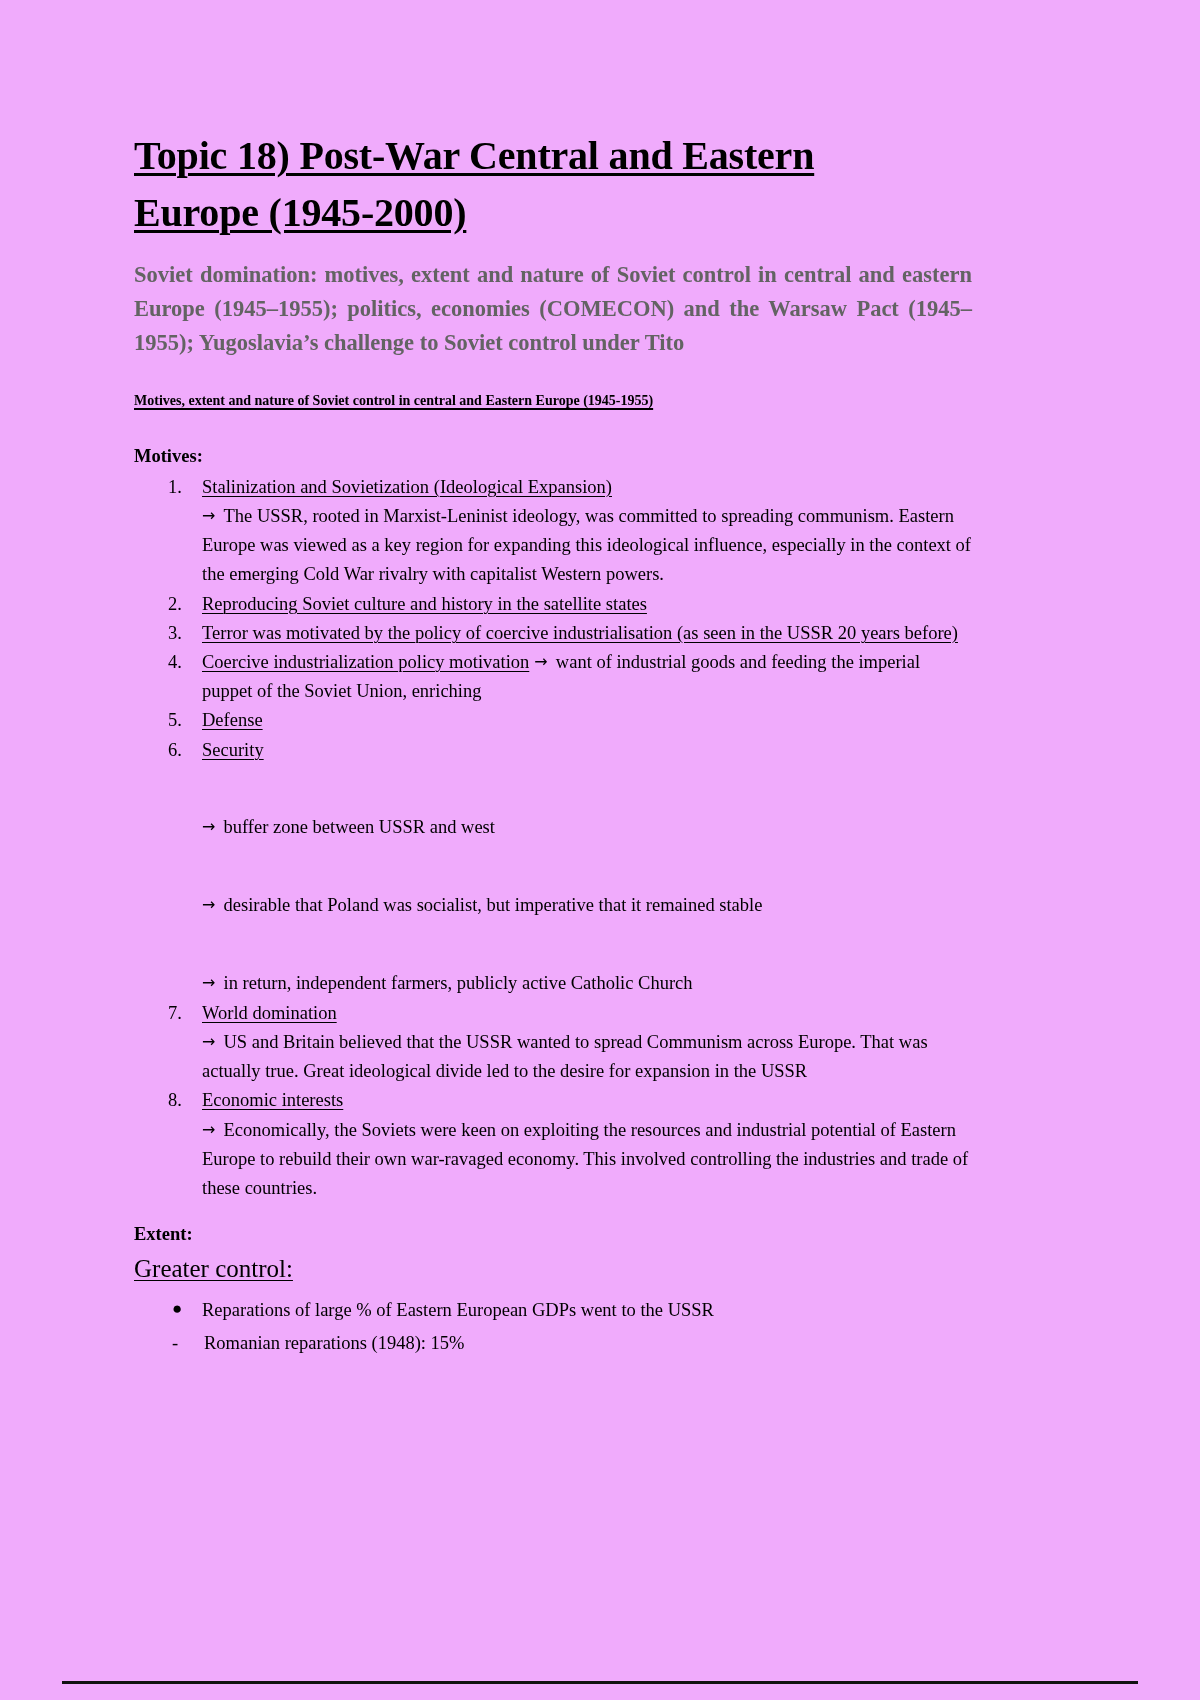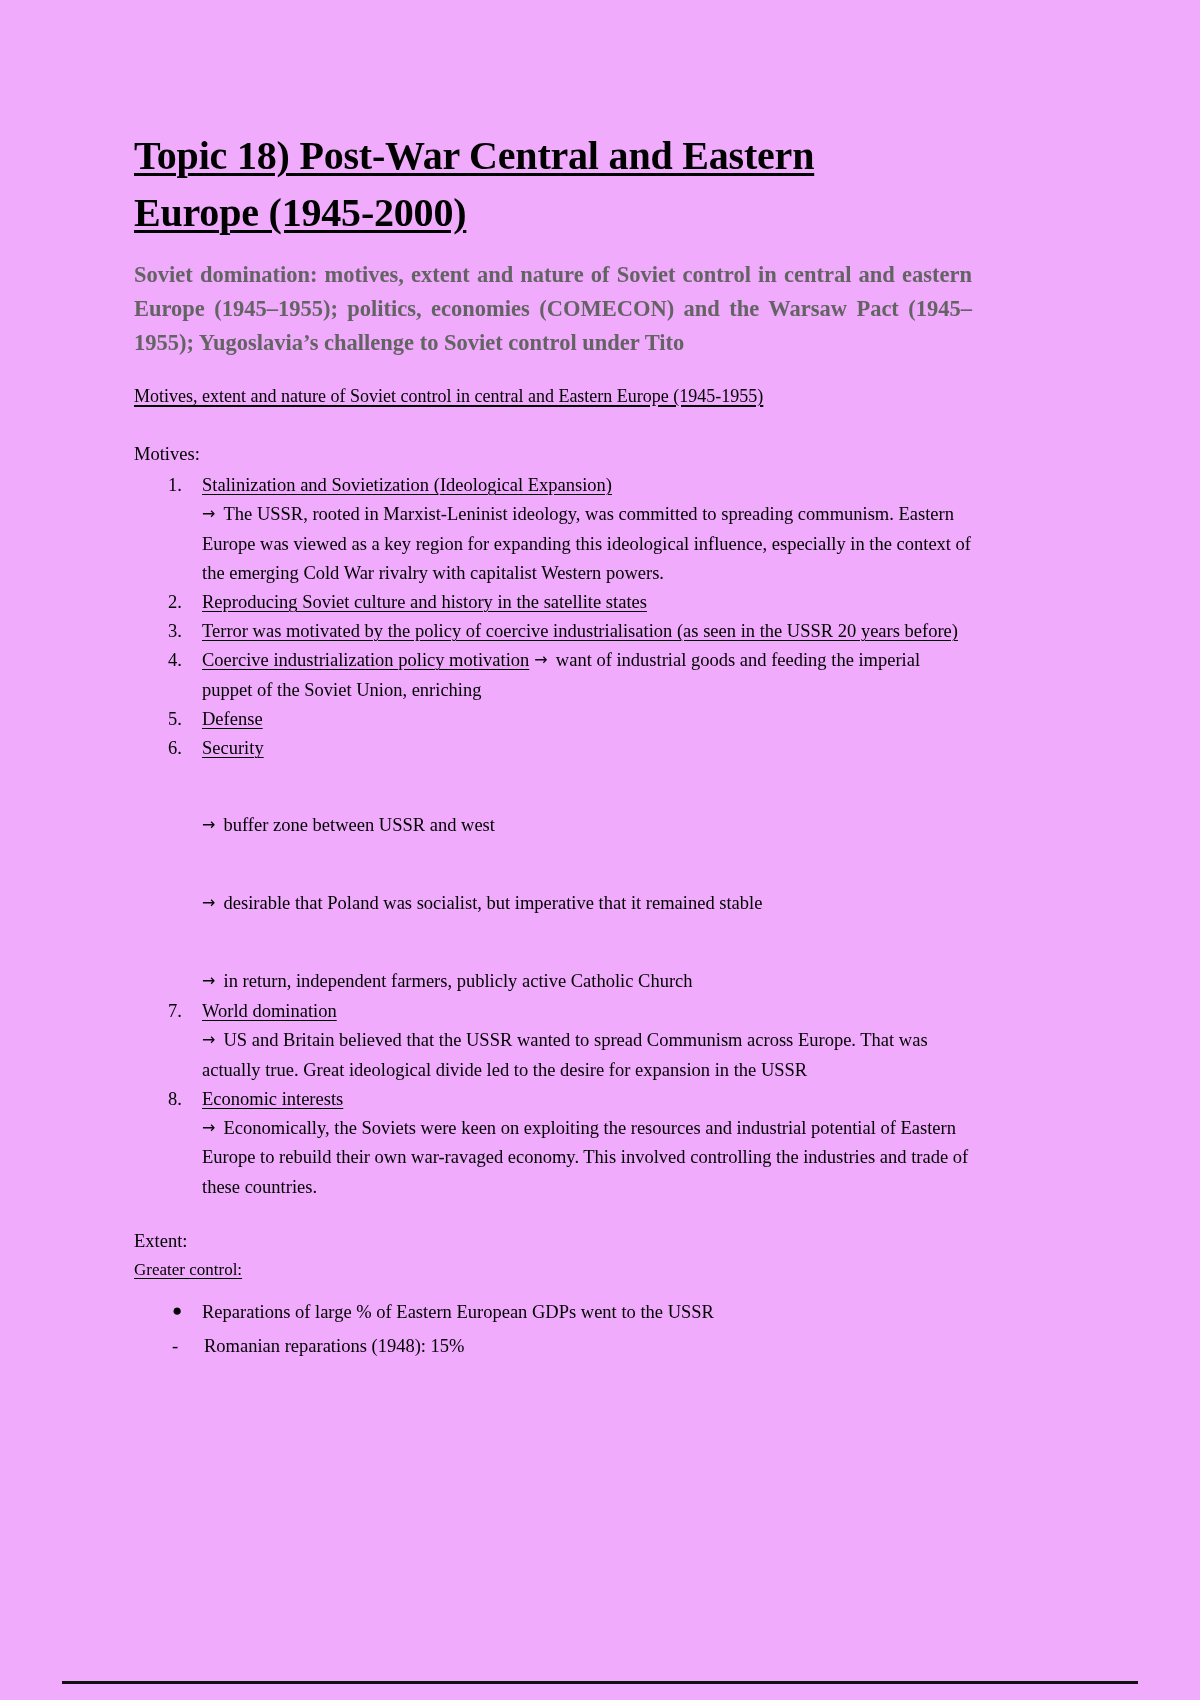--- a/index.html
+++ b/index.html
@@ -55,44 +55,44 @@
     font-weight: bold;
     color: #636363;
     line-height: 1.52;
     text-align: justify;
     margin: 16px 16px 0 0;
     width: 838px;
   }
 
   
   .section-heading {
-    font-size: 18px;
-    font-weight: normal;
+    font-size: 14px;
+    font-weight: bold;
     line-height: 1.62;
-    margin: 22px 0 0 0;
+    margin: 30px 0 0 0;
     color: #000;
   }
   .section-heading span {
     text-decoration: underline;
     text-underline-offset: 3px;
     text-decoration-thickness: 1.6px;
   }
 
   
   .label-bold {
     font-size: 18.5px;
-    font-weight: normal;
+    font-weight: bold;
     margin: 30px 0 0 0;
     line-height: 1.45;
   }
-  .label-bold.tight { margin-top: 26px; }
+  .label-bold.tight { margin-top: 18px; }
 
   .label-underline {
-    font-size: 17px;
-    margin: 2px 0 16px 0;
+    font-size: 25px;
+    margin: 2px 0 8px 0;
     line-height: 1.5;
   }
   .label-underline span {
     text-decoration: underline;
     text-underline-offset: 3px;
     text-decoration-thickness: 1.4px;
   }
 
   
   ol.motives {

